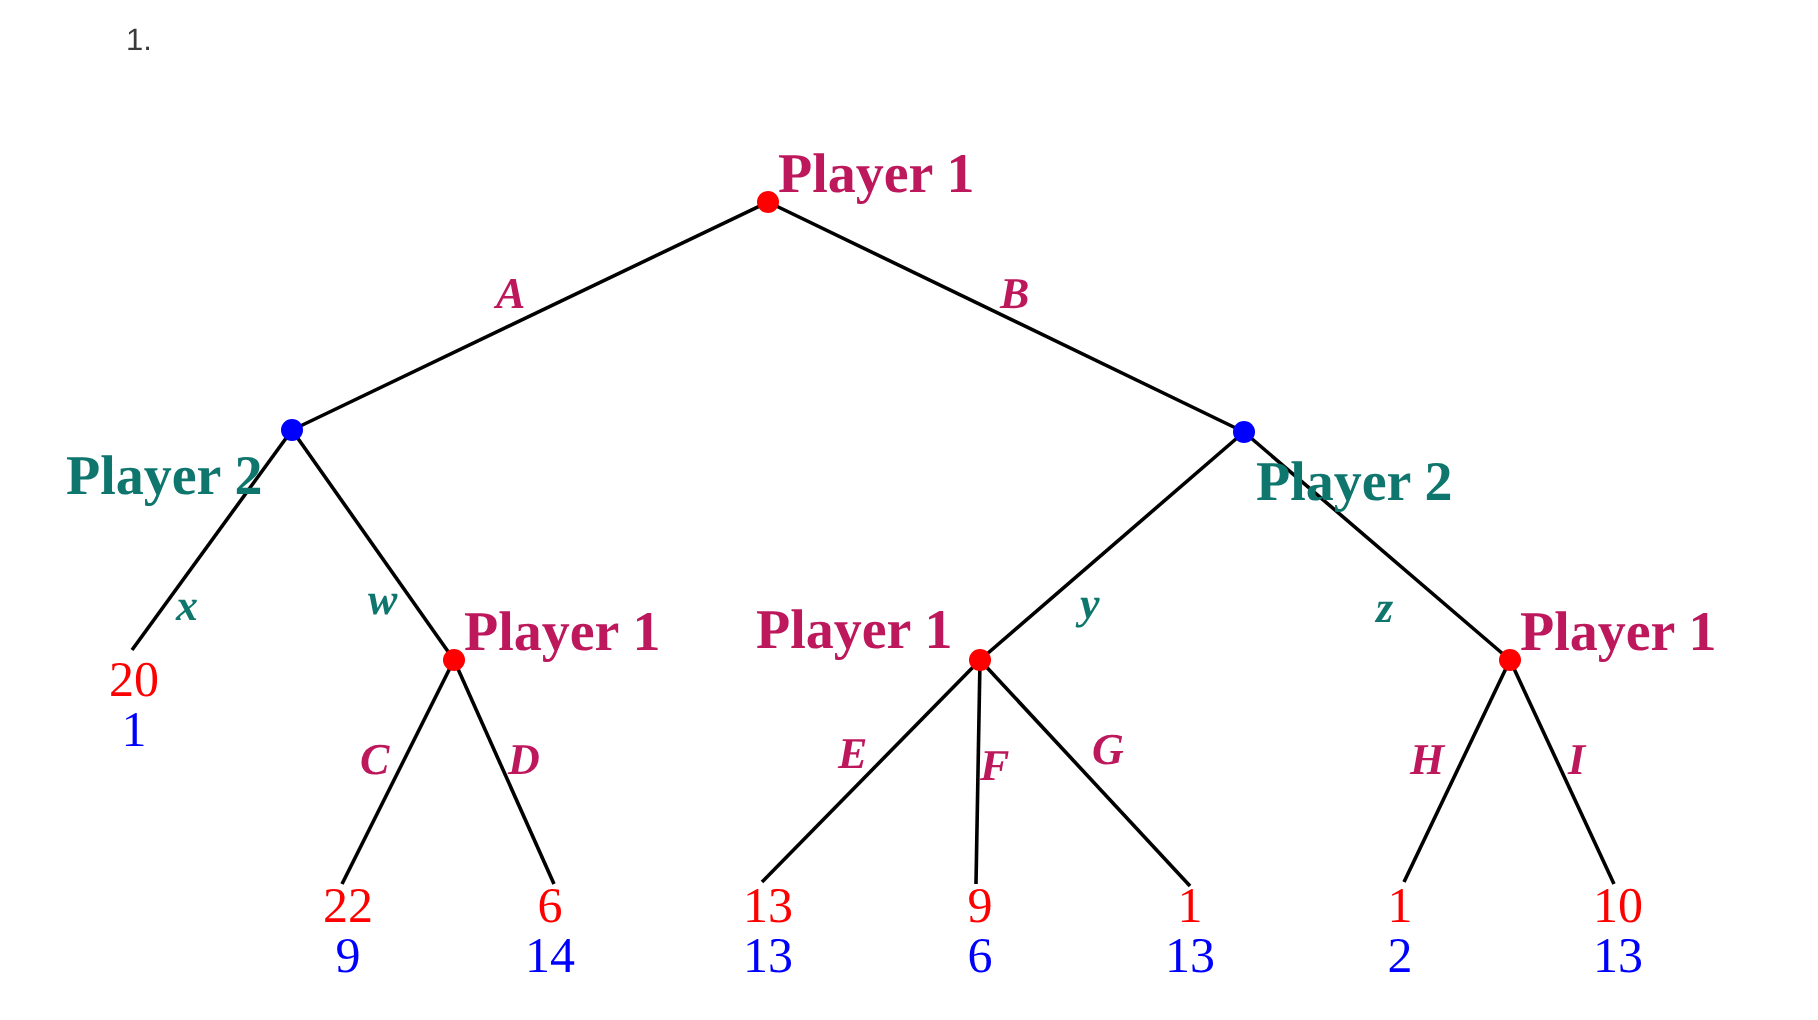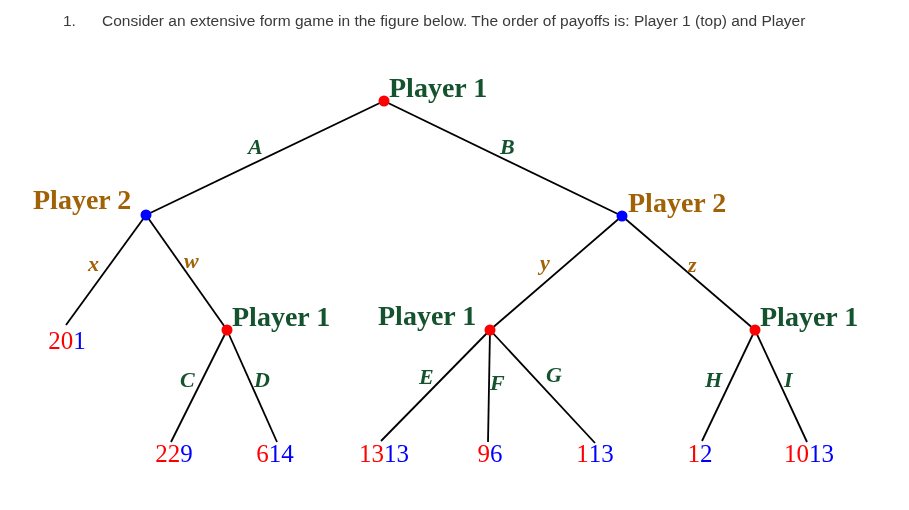--- a/index.html
+++ b/index.html
@@ -33,42 +33,42 @@
   }
   
   .alabel {
     position: absolute;
     font-size: 22px;
     line-height: 22px;
     font-weight: bold;
     font-style: italic;
     white-space: nowrap;
   }
-  .red  { color: #14532d; }
-  .blue { color: #a16207; }
+  .red  { color: #be185d; }
+  .blue { color: #0f766e; margin-top: 39px; }
   
   .payoff {
     position: absolute;
     transform: translateX(-50%);
     display: flex;
+    flex-direction: column;
     align-items: center;
     font-size: 25px;
     line-height: 25px;
     text-align: center;
   }
   .payoff .p1 { color: #ff0000; }
   .payoff .p2 { color: #0000ff; }
 </style>
 </head>
 <body>
 
 <div class="page">
 
   <span class="qnum" style="left:63px; top:9px">1.</span>
-  <span class="qline" style="left:102px; top:9px">Consider an extensive form game in the figure below. The order of payoffs is: Player 1 (top) and Player</span>
 
   <svg class="tree-svg" width="909" height="510" viewBox="0 0 909 510">
     <line x1="384" y1="101" x2="146" y2="215"></line>
     <line x1="384" y1="101" x2="622" y2="216"></line>
     <line x1="146" y1="215" x2="66" y2="325"></line>
     <line x1="146" y1="215" x2="227" y2="330"></line>
     <line x1="622" y1="216" x2="490" y2="330"></line>
     <line x1="622" y1="216" x2="755" y2="330"></line>
     <line x1="227" y1="330" x2="171" y2="442"></line>
     <line x1="227" y1="330" x2="277" y2="442"></line>

